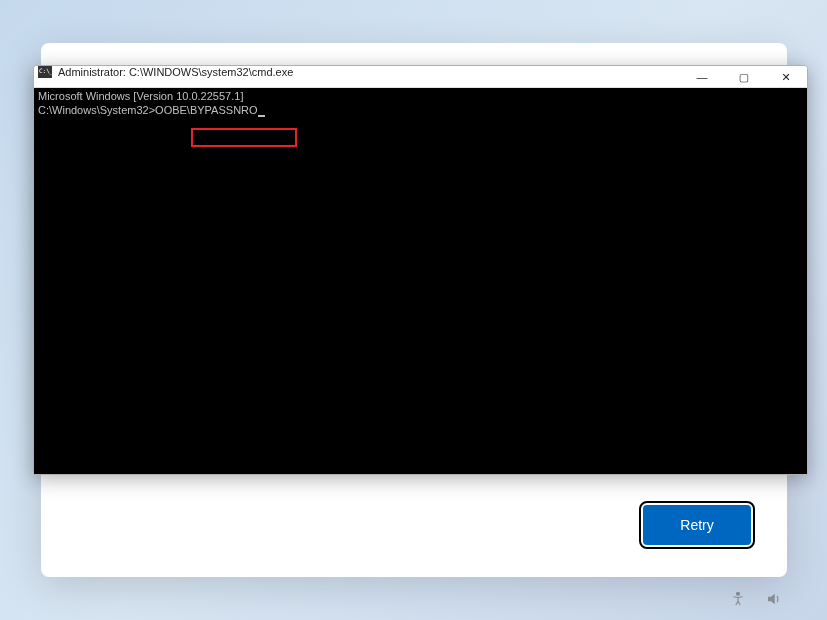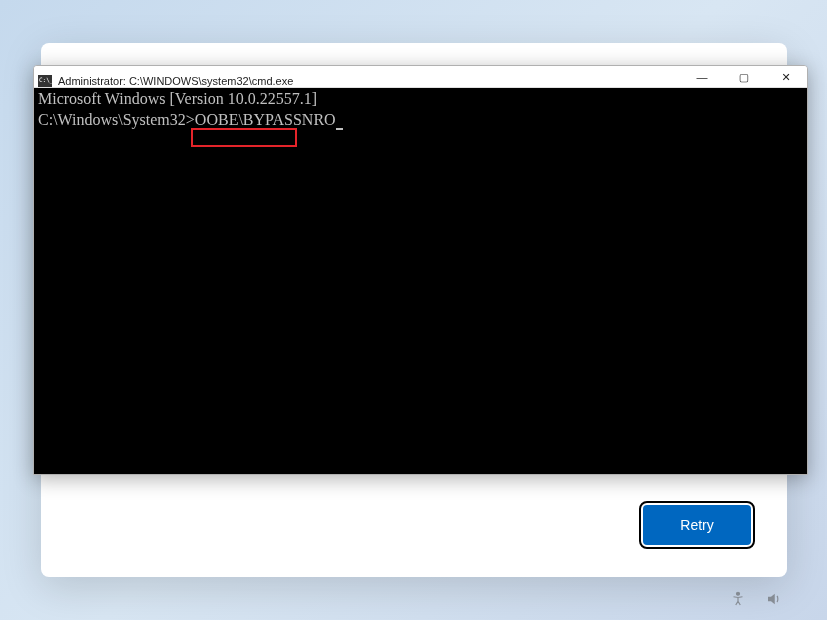--- a/index.html
+++ b/index.html
@@ -57,21 +57,21 @@
       background: #ffffff;
       border: 1px solid #b0b0b0;
       border-radius: 4px 4px 0 0;
       box-shadow: 0 4px 20px rgba(0,0,0,0.3);
       overflow: hidden;
     }
     .titlebar {
       height: 22px;
       background: #ffffff;
       display: flex;
-      align-items: flex-end;
+      align-items: flex-start;
       padding: 0 0 0 4px;
       border-bottom: 1px solid #e0e0e0;
       position: relative;
     }
     .title-icon {
       width: 14px;
       height: 12px;
       background: #333;
       position: relative;
       margin-right: 6px;
@@ -103,22 +103,22 @@
       align-items: center;
       justify-content: center;
       font-size: 11px;
       color: #222;
       cursor: pointer;
     }
 
     .terminal {
       background: #000000;
       color: #c0c0c0;
-      font-family: Liberation Serif, serif;
-      font-size: 16px;
+      font-family: Liberation Sans, sans-serif;
+      font-size: 11px;
       line-height: 1.3;
       padding: 1px 4px;
       height: calc(100% - 22px);
       white-space: pre;
       position: relative;
     }
     .term-line { display: block; }
     .prompt-line {
       position: relative;
       display: inline-block;

